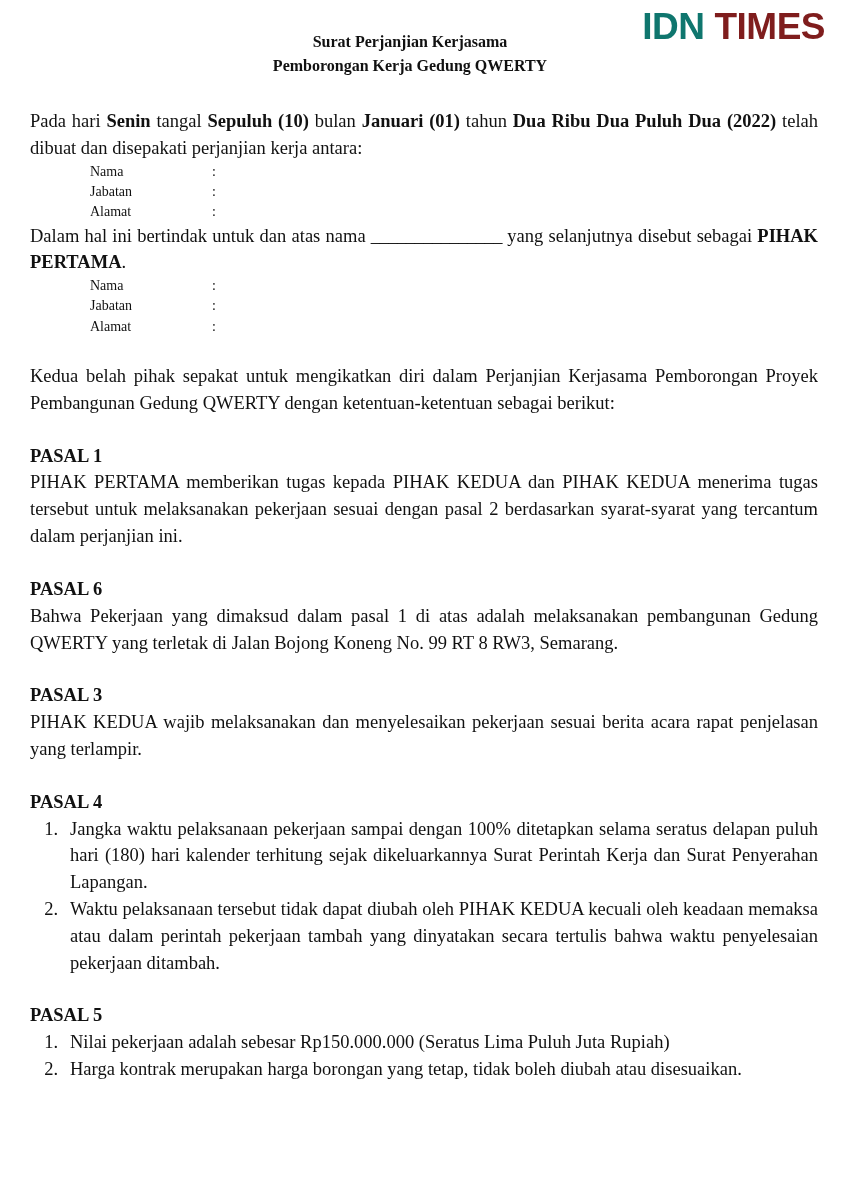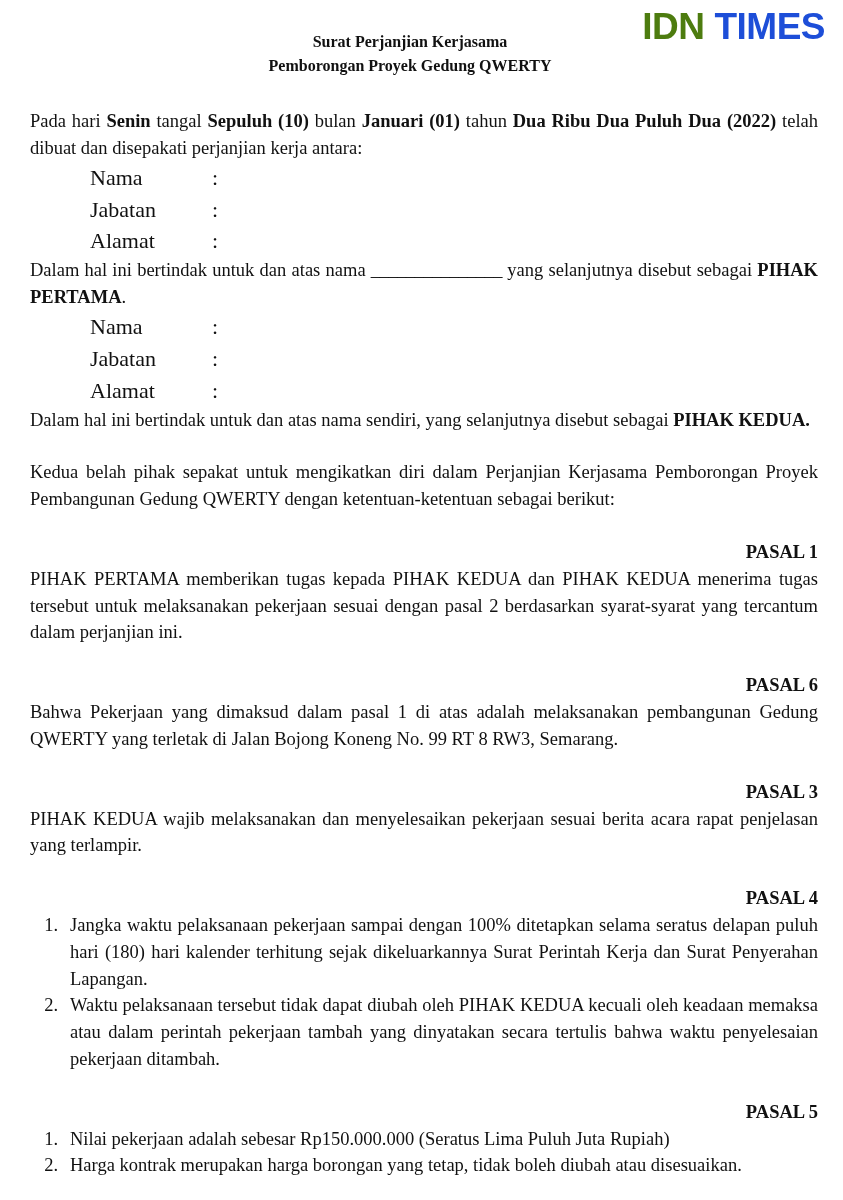--- a/index.html
+++ b/index.html
@@ -30,22 +30,22 @@
     right: 18px;
     display: flex;
     align-items: center;
     gap: 10px;
     font-family: "Liberation Sans", "DejaVu Sans", sans-serif;
     font-weight: bold;
     font-size: 37px;
     letter-spacing: -0.5px;
     line-height: 1;
   }
-  .logo-idn { color: #4d7c0f; margin-left: 36px; }
-  .logo-times { color: #1d4ed8; }
+  .logo-idn { color: #0f766e; margin-left: 36px; }
+  .logo-times { color: #7f1d1d; }
 
   
   .doc-title {
     position: absolute;
     top: 30px;
     left: 30px;
     width: 760px;
     text-align: center;
     font-weight: bold;
     font-size: 16px;
@@ -71,21 +71,21 @@
 
   .b { font-weight: bold; }
 
   
   .field-block {
     margin: 0;
     padding: 0;
   }
   .field-row {
     display: flex;
-    font-size: 22px;
+    font-size: 14px;
     line-height: 1.45;
     padding-left: 60px;
   }
   .field-label {
     display: block;
     width: 122px;
     flex: 0 0 122px;
   }
   .field-colon {
     display: block;
@@ -96,21 +96,21 @@
     flex: 1 1 auto;
   }
 
   .blank-line {
     letter-spacing: -0.5px;
   }
 
   
   .pasal-head {
     margin: 0;
-    text-align: right;
+    text-align: left;
     font-weight: bold;
     font-size: 18.5px;
     line-height: 1.45;
   }
 
   
   ol.num-list {
     margin: 0;
     padding: 0;
     list-style: none;
@@ -141,21 +141,21 @@
 
 <div class="page">
 
   <div class="masthead">
     <span class="logo-idn">IDN</span>
     <span class="logo-times">TIMES</span>
   </div>
 
   <div class="doc-title">
     <span class="tline">Surat Perjanjian Kerjasama</span>
-    <span class="tline">Pemborongan Proyek Gedung QWERTY</span>
+    <span class="tline">Pemborongan Kerja Gedung QWERTY</span>
   </div>
 
   <div class="body-wrap">
 
     <p class="para"><span>Pada hari </span><span class="b">Senin</span><span> tangal </span><span class="b">Sepuluh (10)</span><span> bulan </span><span class="b">Januari (01)</span><span> tahun </span><span class="b">Dua Ribu Dua Puluh Dua (2022)</span><span> telah dibuat dan disepakati perjanjian kerja antara:</span></p>
 
     <div class="field-block">
       <div class="field-row">
         <span class="field-label">Nama</span>
         <span class="field-colon">:</span>
@@ -186,21 +186,20 @@
         <span class="field-colon">:</span>
         <span class="field-value"></span>
       </div>
       <div class="field-row">
         <span class="field-label">Alamat</span>
         <span class="field-colon">:</span>
         <span class="field-value"></span>
       </div>
     </div>
 
-    <p class="para"><span>Dalam hal ini bertindak untuk dan atas nama sendiri, yang selanjutnya disebut sebagai </span><span class="b">PIHAK KEDUA.</span></p>
 
     <div class="gap-lg"></div>
 
     <p class="para">Kedua belah pihak sepakat untuk mengikatkan diri dalam Perjanjian Kerjasama Pemborongan Proyek Pembangunan Gedung QWERTY dengan ketentuan-ketentuan sebagai berikut:</p>
 
     <div class="gap-lg"></div>
 
     <div>
       <p class="pasal-head">PASAL 1</p>
       <p class="para">PIHAK PERTAMA memberikan tugas kepada PIHAK KEDUA dan PIHAK KEDUA menerima tugas tersebut untuk melaksanakan pekerjaan sesuai dengan pasal 2 berdasarkan syarat-syarat yang tercantum dalam perjanjian ini.</p>

